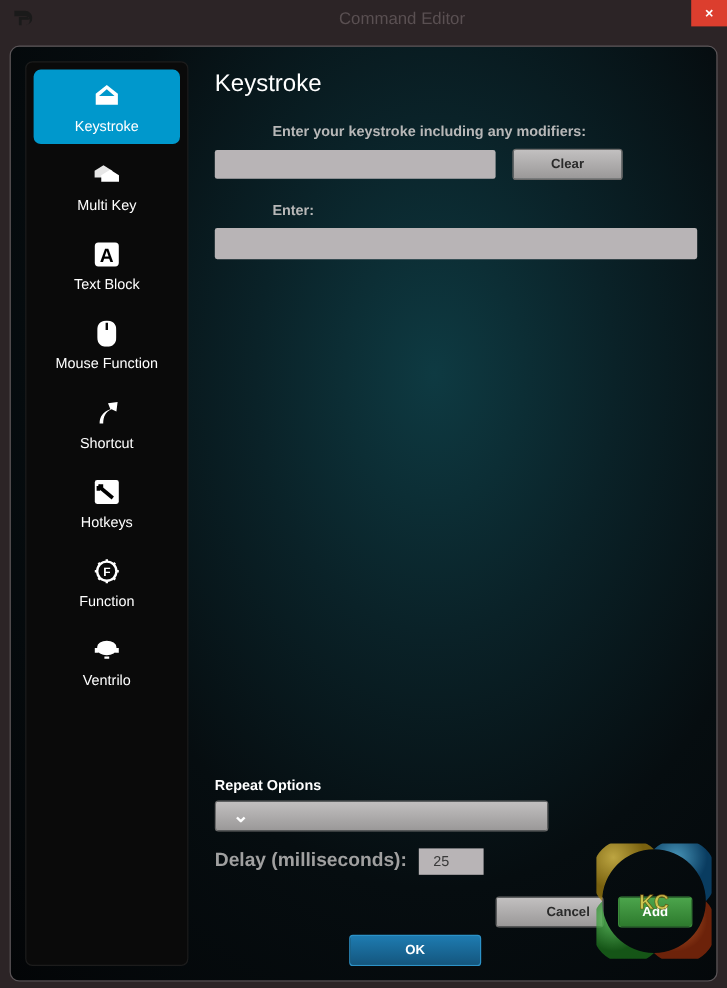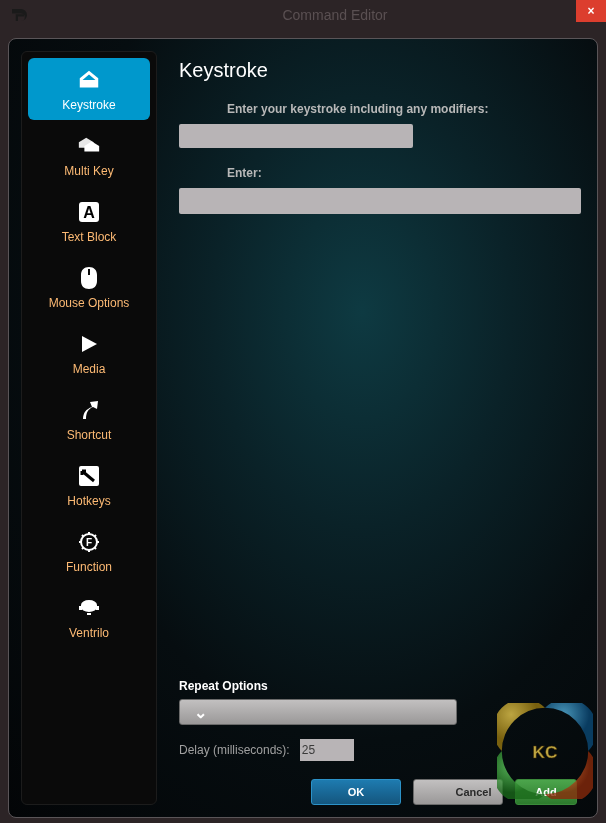--- a/index.html
+++ b/index.html
@@ -91,21 +91,21 @@
 }
 .sidebar-item .icon {
   width: 24px;
   height: 24px;
   display: flex;
   align-items: center;
   justify-content: center;
 }
 .sidebar-item .label {
   font-size: 12px;
-  color: #fdba74;
+  color: #ffffff;
 }
 .sidebar-item.active .label { color: #fff; }
 
 
 .content {
   flex: 1;
   padding: 8px 4px 0 22px;
   display: flex;
   flex-direction: column;
   color: #c8c8c8;
@@ -179,43 +179,44 @@
   color: #222;
   font-weight: bold;
 }
 .dropdown .chev { color: #fff; font-size: 16px; font-weight: bold; }
 .delay-row {
   display: flex;
   align-items: center;
   gap: 10px;
   margin-bottom: 18px;
 }
-.delay-label { font-size: 12px; color: #a0a0a0; font-weight: normal; }
+.delay-label { font-size: 16px; color: #a0a0a0; font-weight: bold; }
 .delay-input {
   width: 54px;
   height: 22px;
   background: #b8b4b6;
   border: none;
   color: #3a3a3a;
   font-size: 12px;
-  padding-left: 2px;
+  padding-left: 12px;
 }
 
 
 .bottom-buttons {
   display: flex;
   gap: 12px;
   justify-content: flex-end;
   padding-right: 4px;
 }
 .ok-btn {
-  width: 90px;
+  width: 110px;
   background: linear-gradient(to bottom, #1e7bb0, #14567e);
   border: 1px solid #2c92c8;
   color: #fff;
+  margin-top: 32px;
 }
 .cancel-btn { width: 90px; padding-left: 31px; }
 .add-btn {
   width: 62px;
   background: linear-gradient(to bottom, #4ca54c, #2d7a2d);
   border: 1px solid #3a8a3a;
   color: #fff;
 }
 
 
@@ -278,31 +279,23 @@
       </span>
       <span class="label">Text Block</span>
     </div>
 
     <div class="sidebar-item">
       <span class="icon">
         <svg width="16" height="22" viewBox="0 0 16 22">
             <path fill="#fff" d="M8 0 C3 0 0 3 0 8 v6 c0 5 3 8 8 8 s8-3 8-8 v-6 C16 3 13 0 8 0z M7 2 h2 v6 h-2z"></path>
           </svg>
       </span>
-      <span class="label">Mouse Options</span>
-    </div>
-
-    <div class="sidebar-item">
-      <span class="icon">
-        <svg width="20" height="20" viewBox="0 0 20 20">
-            <path fill="#fff" d="M3 2 L18 10 L3 18 Z"></path>
-          </svg>
-      </span>
-      <span class="label">Media</span>
-    </div>
+      <span class="label">Mouse Function</span>
+    </div>
+
 
     <div class="sidebar-item">
       <span class="icon">
         <svg width="22" height="22" viewBox="0 0 22 22">
             <path fill="#fff" d="M5 20 C5 14 8 10 14 8 L12 3 L20 2 L19 10 L15 8 C10 10 8 14 8 20 Z"></path>
           </svg>
       </span>
       <span class="label">Shortcut</span>
     </div>
 
@@ -338,20 +331,23 @@
     </div>
 
   </div>
 
   <div class="content">
     <h1>Keystroke</h1>
 
     <div class="field-label">Enter your keystroke including any modifiers:</div>
     <div class="row">
       <input class="input-box keystroke-input" value="" style="">
+      <div class="btn clear-btn">
+          <span>Clear</span>
+        </div>
     </div>
 
     <div class="field-label">Enter:</div>
     <div class="row">
       <input class="input-box name-input" value="" style="">
     </div>
 
     <div class="spacer"></div>
 
     <div class="section-title">Repeat Options</div>

